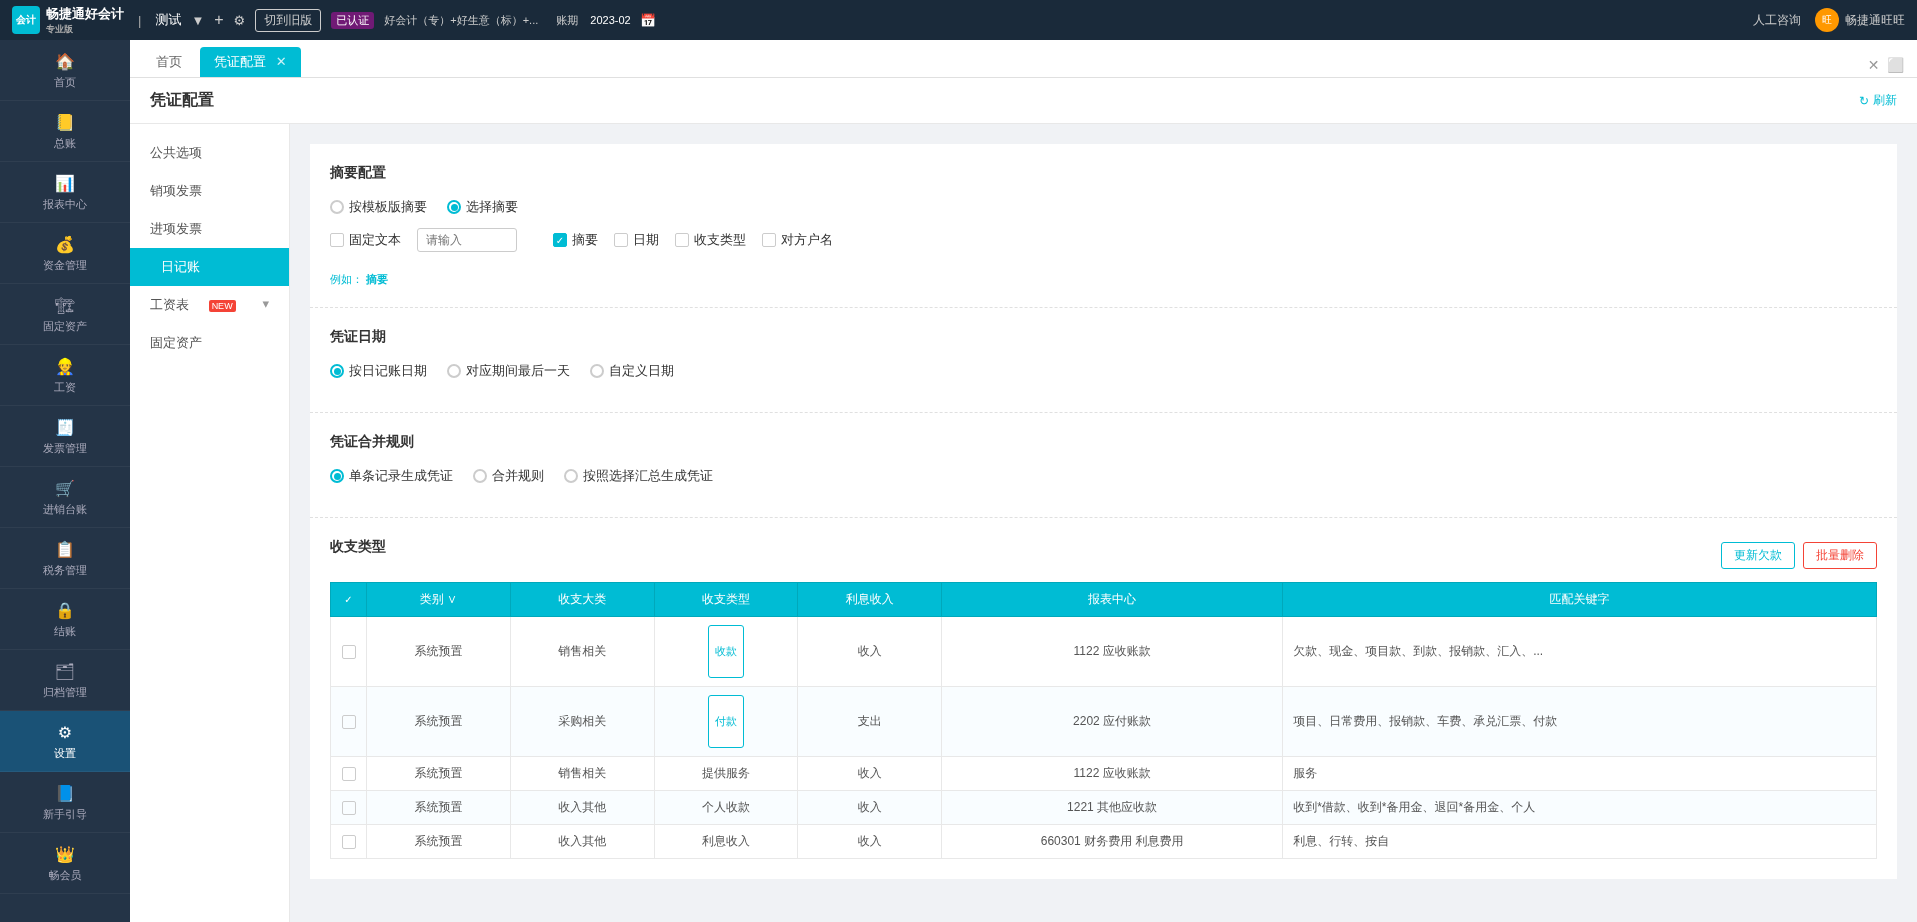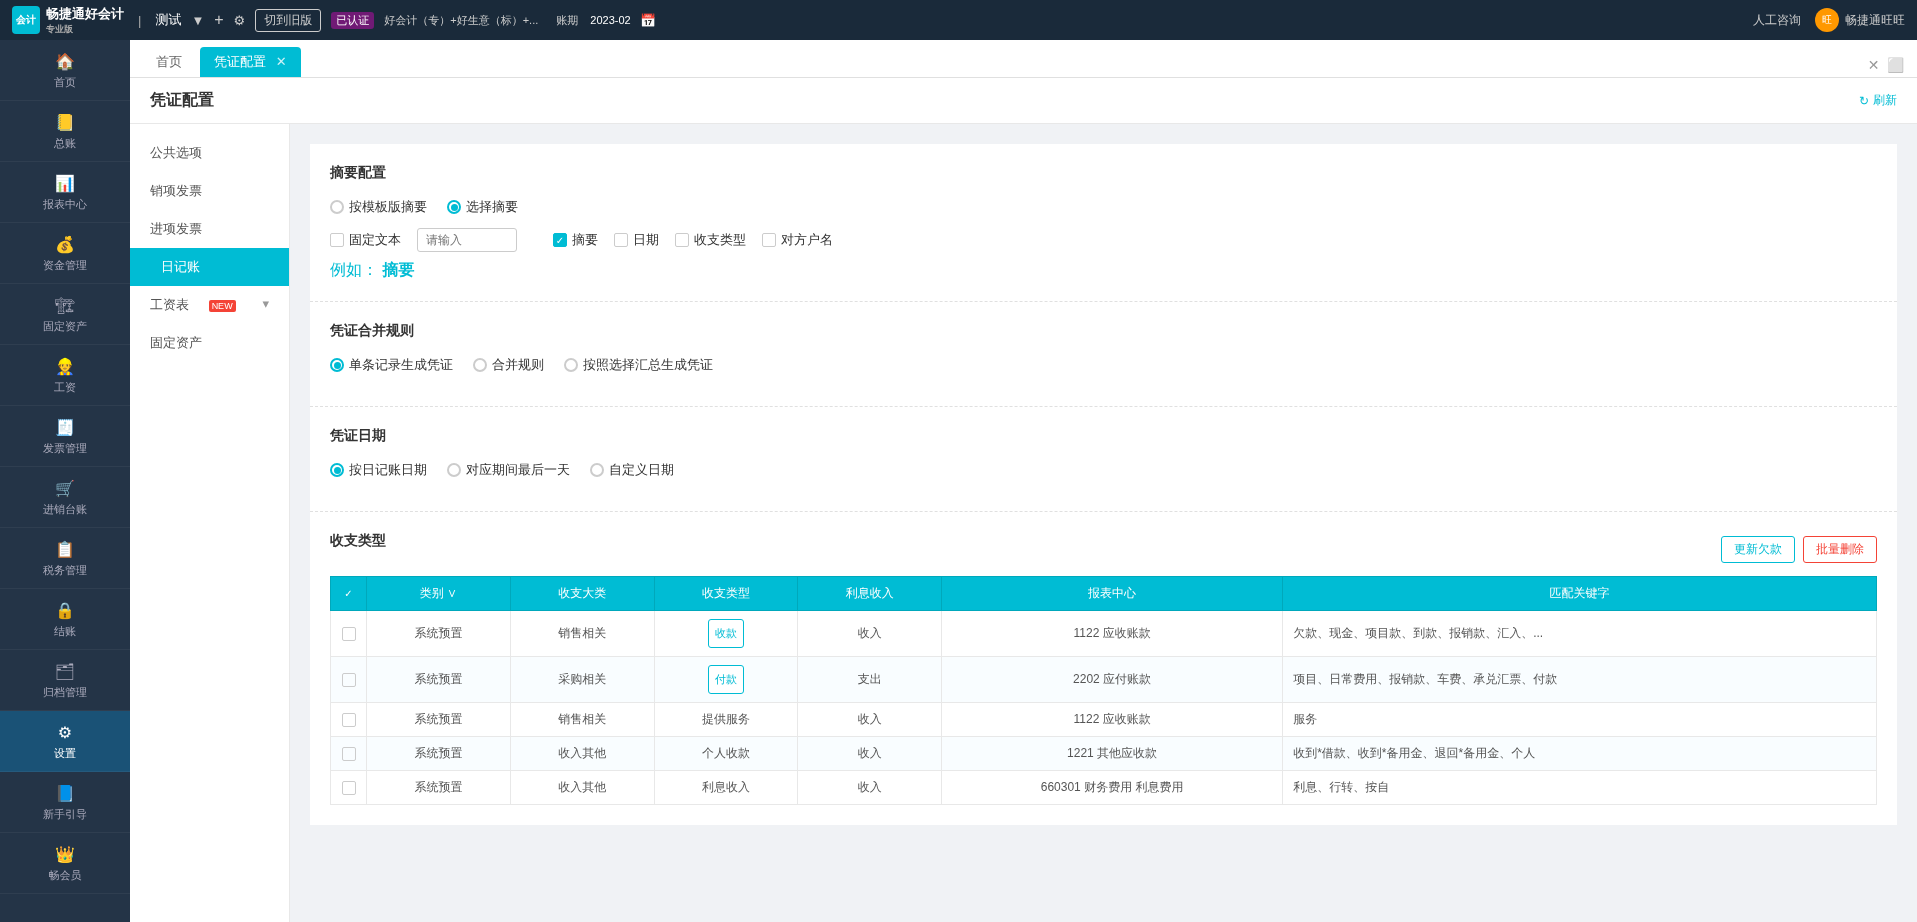--- a/index.html
+++ b/index.html
@@ -62,37 +62,37 @@
     .radio-circle.checked::after { content: ''; width: 7px; height: 7px; border-radius: 50%; background: #00bcd4; }
 
     
     .checkbox-group { display: flex; gap: 16px; align-items: center; margin-bottom: 8px; }
     .checkbox-item { display: flex; align-items: center; gap: 5px; cursor: pointer; font-size: 13px; }
     .checkbox-box { width: 14px; height: 14px; border: 1px solid #ccc; border-radius: 2px; display: flex; align-items: center; justify-content: center; flex-shrink: 0; }
     .checkbox-box.checked { background: #00bcd4; border-color: #00bcd4; color: #fff; font-size: 10px; }
 
     .text-input { border: 1px solid #ccc; border-radius: 3px; padding: 4px 8px; font-size: 12px; color: #999; width: 100px; }
 
-    .example-text { color: #00bcd4; font-size: 16px; margin-top: 8px; }
+    .example-text { color: #00bcd4; font-size: 11px; margin-top: 20px; }
     .example-highlight { color: #00bcd4; font-weight: bold; }
 
     
     .table-section { background: #fff; padding: 20px; }
     .table-header-row { display: flex; justify-content: space-between; align-items: center; margin-bottom: 10px; }
     .table-actions { display: flex; gap: 8px; }
     .action-btn { border: 1px solid #00bcd4; color: #00bcd4; background: #fff; border-radius: 3px; padding: 4px 12px; cursor: pointer; font-size: 12px; }
     .action-btn.danger { border-color: #f44336; color: #f44336; }
 
     table { width: 100%; border-collapse: collapse; font-size: 12px; }
     table thead tr { background: #00bcd4; color: #fff; }
     table thead th { padding: 8px 10px; text-align: center; font-weight: normal; border: 1px solid #00a8bb; }
     table tbody tr { background: #fff; }
     table tbody tr:nth-child(even) { background: #f9fdff; }
     table tbody td { padding: 8px 10px; text-align: center; border: 1px solid #e8e8e8; color: #555; }
-    .tag-btn { background: #fff; border: 1px solid #00bcd4; color: #00bcd4; border-radius: 3px; padding: 6px 6px; font-size: 11px; cursor: pointer; }
+    .tag-btn { background: #fff; border: 1px solid #00bcd4; color: #00bcd4; border-radius: 3px; padding: 18px 6px; font-size: 11px; cursor: pointer; }
     .ctrl-btn { background: none; border: none; cursor: pointer; color: #999; font-size: 14px; }
   </style>
 </head>
 <body>
 
 <div class="topbar">
   <div class="topbar-brand">
     <div class="logo">会计</div>
     <div>
       <div>畅捷通好会计</div>
@@ -263,51 +263,51 @@
               <span>对方户名</span>
             </label>
           </div>
           <div class="example-text">
             <span>例如：</span>
             <span class="example-highlight">摘要</span>
           </div>
         </div>
 
         <div class="section">
+          <div class="section-title">凭证日期</div>
+          <div class="radio-group">
+            <label class="radio-item">
+              <div class="radio-circle checked"></div>
+              <span>按日记账日期</span>
+            </label>
+            <label class="radio-item">
+              <div class="radio-circle"></div>
+              <span>对应期间最后一天</span>
+            </label>
+            <label class="radio-item">
+              <div class="radio-circle"></div>
+              <span>自定义日期</span>
+            </label>
+          </div>
+        </div>
+
+        <div class="section">
           <div class="section-title">凭证合并规则</div>
           <div class="radio-group">
             <label class="radio-item">
               <div class="radio-circle checked"></div>
               <span>单条记录生成凭证</span>
             </label>
             <label class="radio-item">
               <div class="radio-circle"></div>
               <span>合并规则</span>
             </label>
             <label class="radio-item">
               <div class="radio-circle"></div>
               <span>按照选择汇总生成凭证</span>
-            </label>
-          </div>
-        </div>
-
-        <div class="section">
-          <div class="section-title">凭证日期</div>
-          <div class="radio-group">
-            <label class="radio-item">
-              <div class="radio-circle checked"></div>
-              <span>按日记账日期</span>
-            </label>
-            <label class="radio-item">
-              <div class="radio-circle"></div>
-              <span>对应期间最后一天</span>
-            </label>
-            <label class="radio-item">
-              <div class="radio-circle"></div>
-              <span>自定义日期</span>
             </label>
           </div>
         </div>
 
         <div class="table-section">
           <div class="table-header-row">
             <span class="section-title">收支类型</span>
             <div class="table-actions">
               <button class="action-btn">更新欠款</button>
               <button class="action-btn danger">批量删除</button>

